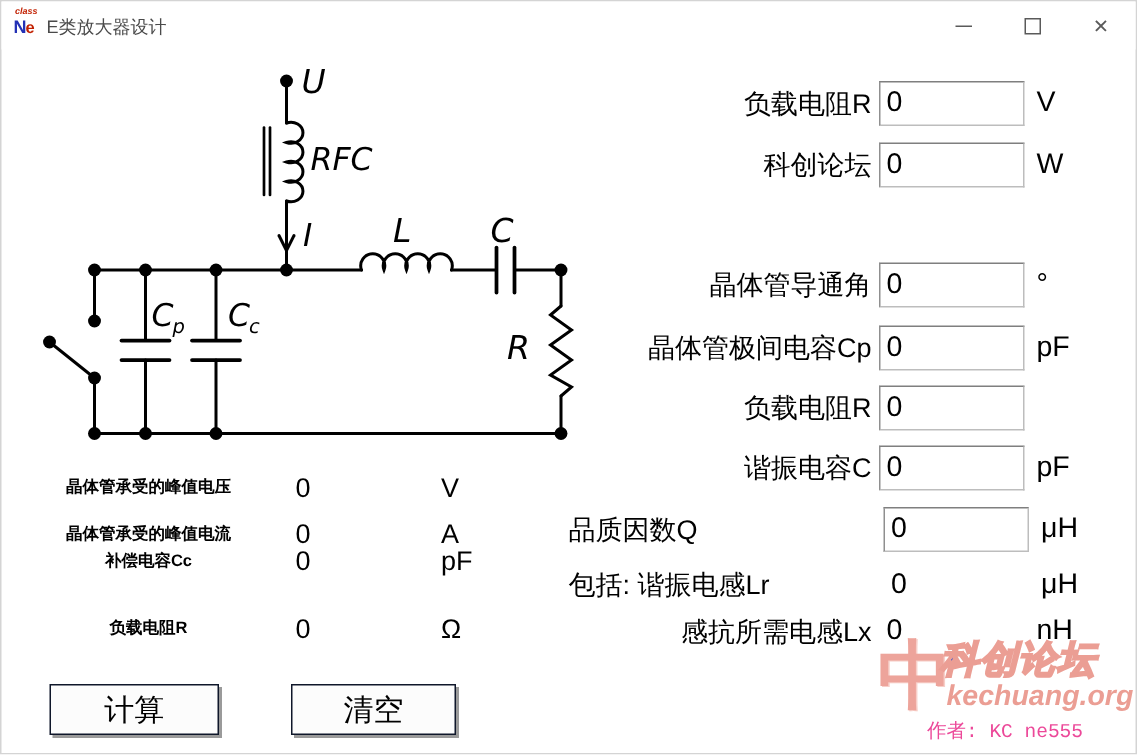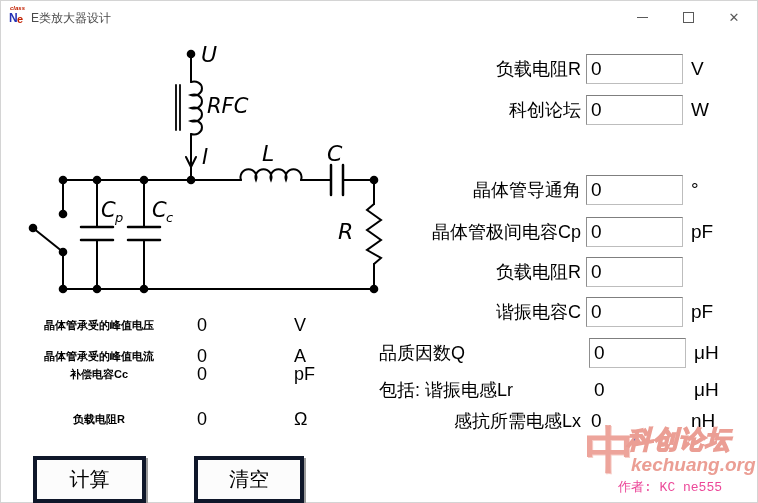--- a/index.html
+++ b/index.html
@@ -40,22 +40,22 @@
           font-size:19px;line-height:26px;vertical-align:top;}
   .irow.derived .iunit{line-height:26px;}
 
   
   .orow{position:absolute;left:8px;width:360px;height:26px;white-space:nowrap;z-index:2;}
   .olabel{display:inline-block;width:180px;text-align:center;font-size:11px;line-height:26px;vertical-align:top;font-weight:bold;}
   .ovalue{display:inline-block;width:97px;margin-left:8px;font-size:18px;line-height:26px;vertical-align:top;}
   .ounit{display:inline-block;font-size:18px;line-height:26px;vertical-align:top;}
 
   
-  .btn{position:absolute;top:455px;height:47px;background:#fcfcfc;
-       border:4px solid #0f172a;box-shadow:2px 2px 0 0 #9a9a9a;
+  .btn{position:absolute;top:455px;height:34px;background:#fcfcfc;
+       border:1px solid #0f172a;box-shadow:2px 2px 0 0 #9a9a9a;
        font-size:20px;font-family:"Liberation Sans","DejaVu Sans",sans-serif;
        padding:0;cursor:pointer;z-index:2;}
 
   
   .watermark{position:absolute;left:584px;top:420px;width:174px;height:62px;z-index:1;pointer-events:none;}
   .wm-logo{position:absolute;left:0;top:4px;font-size:50px;line-height:50px;font-weight:bold;
            color:#eda49b;text-shadow:1px 1px 0 #f7cfc9;}
   .wm-name{position:absolute;left:42px;top:2px;font-size:25px;font-weight:bold;font-style:italic;
            color:#1d4ed8;-webkit-text-stroke:1.5px #eb9e94;letter-spacing:1px;white-space:nowrap;}
   .wm-url{position:absolute;left:46px;top:33px;font-size:19px;font-weight:bold;font-style:italic;

